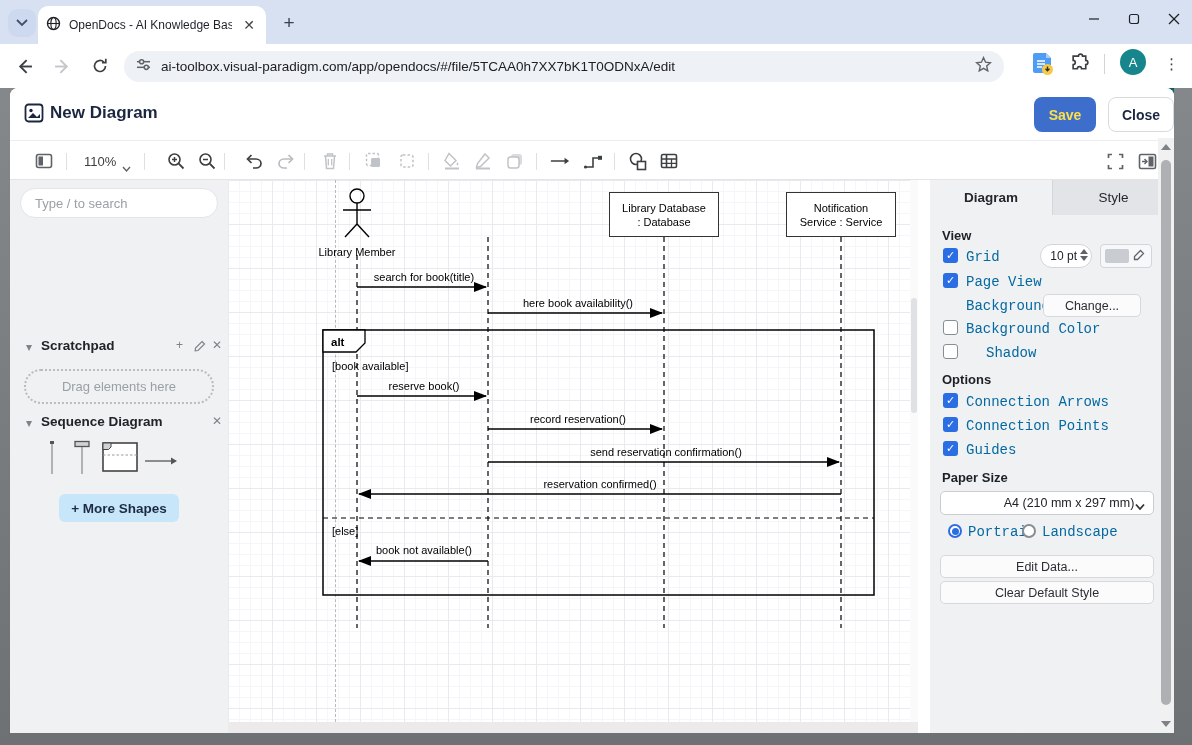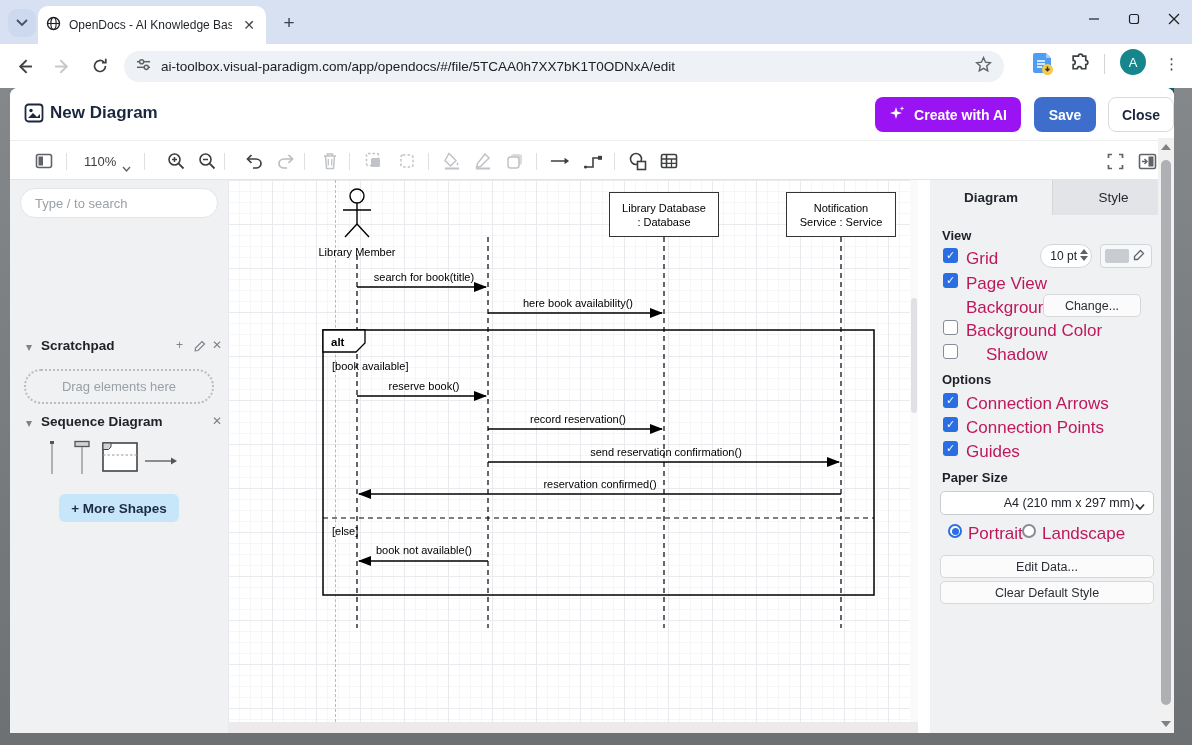--- a/index.html
+++ b/index.html
@@ -25,21 +25,21 @@
   
   .frame-bg { left:0; top:88px; width:1192px; height:657px; background:linear-gradient(180deg,#85888b,#6e7174); }
   .peek-strip { left:1020px; top:88px; width:154px; height:10px; background:linear-gradient(90deg,#8a35c9 0%, #0c8257 25%, #0a6b4c 70%, #0b5f66 100%); }
   .app { left:10px; top:88px; width:1164px; height:645px; background:#fff; border-radius:8px 8px 0 0; overflow:hidden; }
 
   
   .apphead { left:0; top:0; width:1164px; height:52px; background:#fff; }
   .apptitle { font-size:17px; font-weight:bold; color:#1b2740; left:40px; top:15px; }
   .btn { border-radius:8px; font-size:14px; display:flex; align-items:center; justify-content:center; gap:8px; height:35px; }
   .btn-ai { left:865px; top:9px; width:146px; background:#9a13f2; color:#fff; font-weight:bold; }
-  .btn-save { left:1024px; top:9px; width:62px; background:#3d6ecb; color:#ffffff; font-weight:bold; }
+  .btn-save { left:1024px; top:9px; width:62px; background:#3d6ecb; color:#fde047; font-weight:bold; }
   .btn-close { left:1098px; top:9px; width:66px; background:#fff; border:1px solid #d7dade; color:#1b2740; font-weight:bold; }
 
   
   .tools { left:0; top:52px; width:1164px; height:40px; background:#fff; border-top:1px solid #ededed; border-bottom:1px solid #e4e4e4; }
   .ti { top:10px; width:20px; height:20px; display:flex; align-items:center; justify-content:center; }
   .tsep { top:12px; width:1px; height:17px; background:#e0e0e0; }
   .zoomlabel { font-size:13px; color:#3c4043; top:13px; }
 
   
   .sidebar { left:0; top:92px; width:218px; height:553px; background:#f0f1f3; }
@@ -64,21 +64,21 @@
   .dlabel { font-size:11px; color:#000; white-space:nowrap; }
   .center { transform:translateX(-50%); }
   .pbox { width:110px; height:45px; background:#fff; border:1.5px solid #333; display:flex; flex-direction:column; align-items:center; justify-content:center; font-size:11px; color:#000; line-height:14px; text-align:center; }
 
   
   .panel { left:920px; top:92px; width:244px; height:553px; background:#f0f1f3; }
   .ptab { top:0; height:35px; display:flex; align-items:center; justify-content:center; font-size:13.5px; color:#23272e; }
   .ptab.active { left:0; width:122px; background:#f0f1f3; font-weight:bold; }
   .ptab.inactive { left:122px; width:122px; background:#e2e4e7; border-left:1px solid #d4d6da; }
   .phead { font-size:13px; font-weight:bold; color:#1d2127; }
-  .plabel { font-size:17px; color:#be185d; }
+  .plabel { font-size:14px; color:#0369a1;font-family:Liberation Mono, monospace; }
   .cb { width:15px; height:15px; border-radius:3px; display:flex; align-items:center; justify-content:center; }
   .cb.on { background:#2b6de3; color:#fff; font-size:11px; }
   .cb.off { background:#fff; border:1.5px solid #878d94; }
   .numin { width:52px; height:24px; background:#fff; border:1px solid #d2d5d9; border-radius:12px; font-size:12px; color:#202328; display:flex; align-items:center; justify-content:flex-end; padding-right:14px; }
   .spin { position:absolute; right:3px; top:4px; display:flex; flex-direction:column; gap:2px; }
   .spin b { width:0; height:0; border-left:4px solid transparent; border-right:4px solid transparent; }
   .spin .up { border-bottom:5px solid #5f6368; }
   .spin .dn { border-top:5px solid #5f6368; }
   .swatchbtn { width:52px; height:24px; background:#f7f8f9; border:1px solid #d2d5d9; border-radius:4px; display:flex; align-items:center; padding:0 4px; gap:4px; }
   .swatch { width:24px; height:14px; background:#c9cdd2; border-radius:2px; }
@@ -192,29 +192,20 @@
 
   <div class="abs apphead">
     <span class="abs" style="left:14px; top:15px;">
       <svg width="20" height="20" viewBox="0 0 20 20">
           <rect x="1.5" y="1.5" width="17" height="17" rx="3" fill="none" stroke="#1b2740" stroke-width="1.8"></rect>
           <circle cx="7" cy="7.5" r="1.7" fill="#1b2740"></circle>
           <path d="M4 15 l5 -5 4 4 3 -3 v4 z" fill="#1b2740"></path>
         </svg>
     </span>
     <span class="abs apptitle">New Diagram</span>
-    <div class="abs btn btn-ai">
-      <span>
-        <svg width="17" height="17" viewBox="0 0 17 17">
-            <path d="M7 2 L8.4 6.6 L13 8 L8.4 9.4 L7 14 L5.6 9.4 L1 8 L5.6 6.6 Z" fill="#fff"></path>
-            <path d="M13 1 L13.6 2.9 L15.5 3.5 L13.6 4.1 L13 6 L12.4 4.1 L10.5 3.5 L12.4 2.9 Z" fill="#fff"></path>
-          </svg>
-      </span>
-      <span>Create with AI</span>
-    </div>
     <div class="abs btn btn-save">
         <span>Save</span>
       </div>
     <div class="abs btn btn-close">
         <span>Close</span>
       </div>
   </div>
 
   <div class="abs tools">
     <div class="abs ti" style="left:24px">

